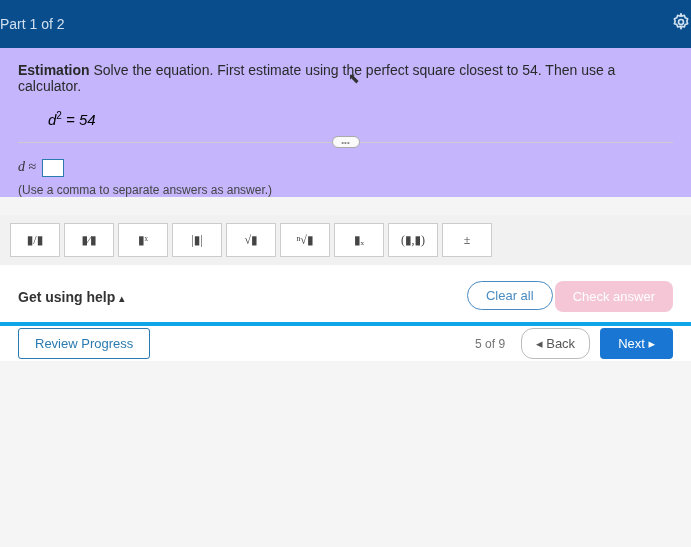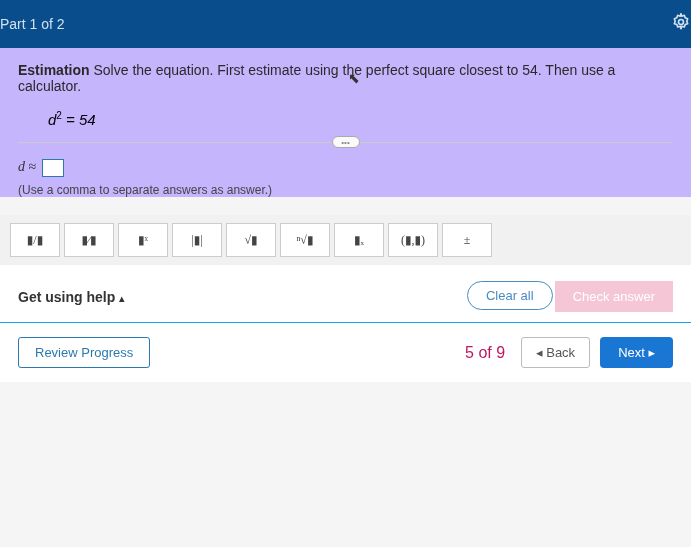--- a/index.html
+++ b/index.html
@@ -20,26 +20,26 @@
 .answer-box { display: inline-block; width: 22px; height: 18px; border: 1px solid #2a7ab0; background: #fff; vertical-align: middle; margin-left: 2px; }
 .hint { font-size: 12px; color: #444; margin-bottom: 18px; }
 .palette-bar { background: #f1f1f1; padding: 8px 10px; display: flex; gap: 4px; }
 .pal-btn { width: 50px; height: 34px; border: 1px solid #ccc; background: #fff; display: flex; align-items: center; justify-content: center; font-size: 12px; color: #444; font-family: 'Times New Roman', serif; cursor: pointer; }
 .pal-btn.more { background:#eee; color:#aaa; font-size:10px; }
 .actions-row { display: flex; align-items: center; justify-content: space-between; padding: 16px 18px 10px 18px; background: #fff; }
 .help-link { font-size: 14px; color: #333; font-weight: bold; cursor: pointer; }
 .help-link .caret { font-size: 10px; margin-left: 4px; }
 .right-actions { display: flex; gap: 2px; align-items: flex-start; }
 .clear-btn { border: 1.5px solid #4a8bc2; color: #4a8bc2; background: transparent; padding: 6px 18px; border-radius: 18px; font-size: 13px; cursor: pointer; }
-.check-btn { background: #f4c6d6; color: #fff; padding: 8px 18px; border-radius: 0; font-size: 13px; border: none; cursor: pointer; }
-.footer { border-top: 1px solid #0ea5e9; background: #fff; padding: 14px 18px; display: flex; align-items: center; justify-content: space-between; }
+.check-btn { background: #f4c6d6; color: #fff; padding: 8px 18px; border-radius: 8px; font-size: 13px; border: none; cursor: pointer; }
+.footer { border-top: 4px solid #0ea5e9; background: #fff; padding: 2px 18px; display: flex; align-items: center; justify-content: space-between; }
 .review-btn { border: 1.5px solid #2a7ab0; color: #2a7ab0; background: #fff; padding: 7px 16px; font-size: 13px; border-radius: 3px; cursor: pointer; }
 .nav-group { display: flex; align-items: center; gap: 10px; }
-.progress-text { font-size: 16px; color: #be185d; margin-right: 6px; }
-.back-btn { border: 1px solid #bbb; color: #555; background: #fff; padding: 7px 14px; font-size: 13px; border-radius: 3px; cursor: pointer; }
+.progress-text { font-size: 12px; color: #737373; margin-right: 6px; }
+.back-btn { border: 1px solid #bbb; color: #555; background: #fff; padding: 7px 14px; font-size: 13px; border-radius: 12px; cursor: pointer; }
 .next-btn { background: #1976d2; color: #fff; border: none; padding: 8px 18px; font-size: 13px; border-radius: 4px; cursor: pointer; }
 .cursor-mark { position: absolute; left: 348px; top: 70px; font-size: 14px; color: #333; pointer-events: none; }
 </style>
 </head>
 <body>
 
 <div class="header">
   <span class="part-label">Part 1 of 2</span>
   <span>
     <svg class="gear" viewBox="0 0 24 24" fill="none" stroke="#d0e0f0" stroke-width="2">

